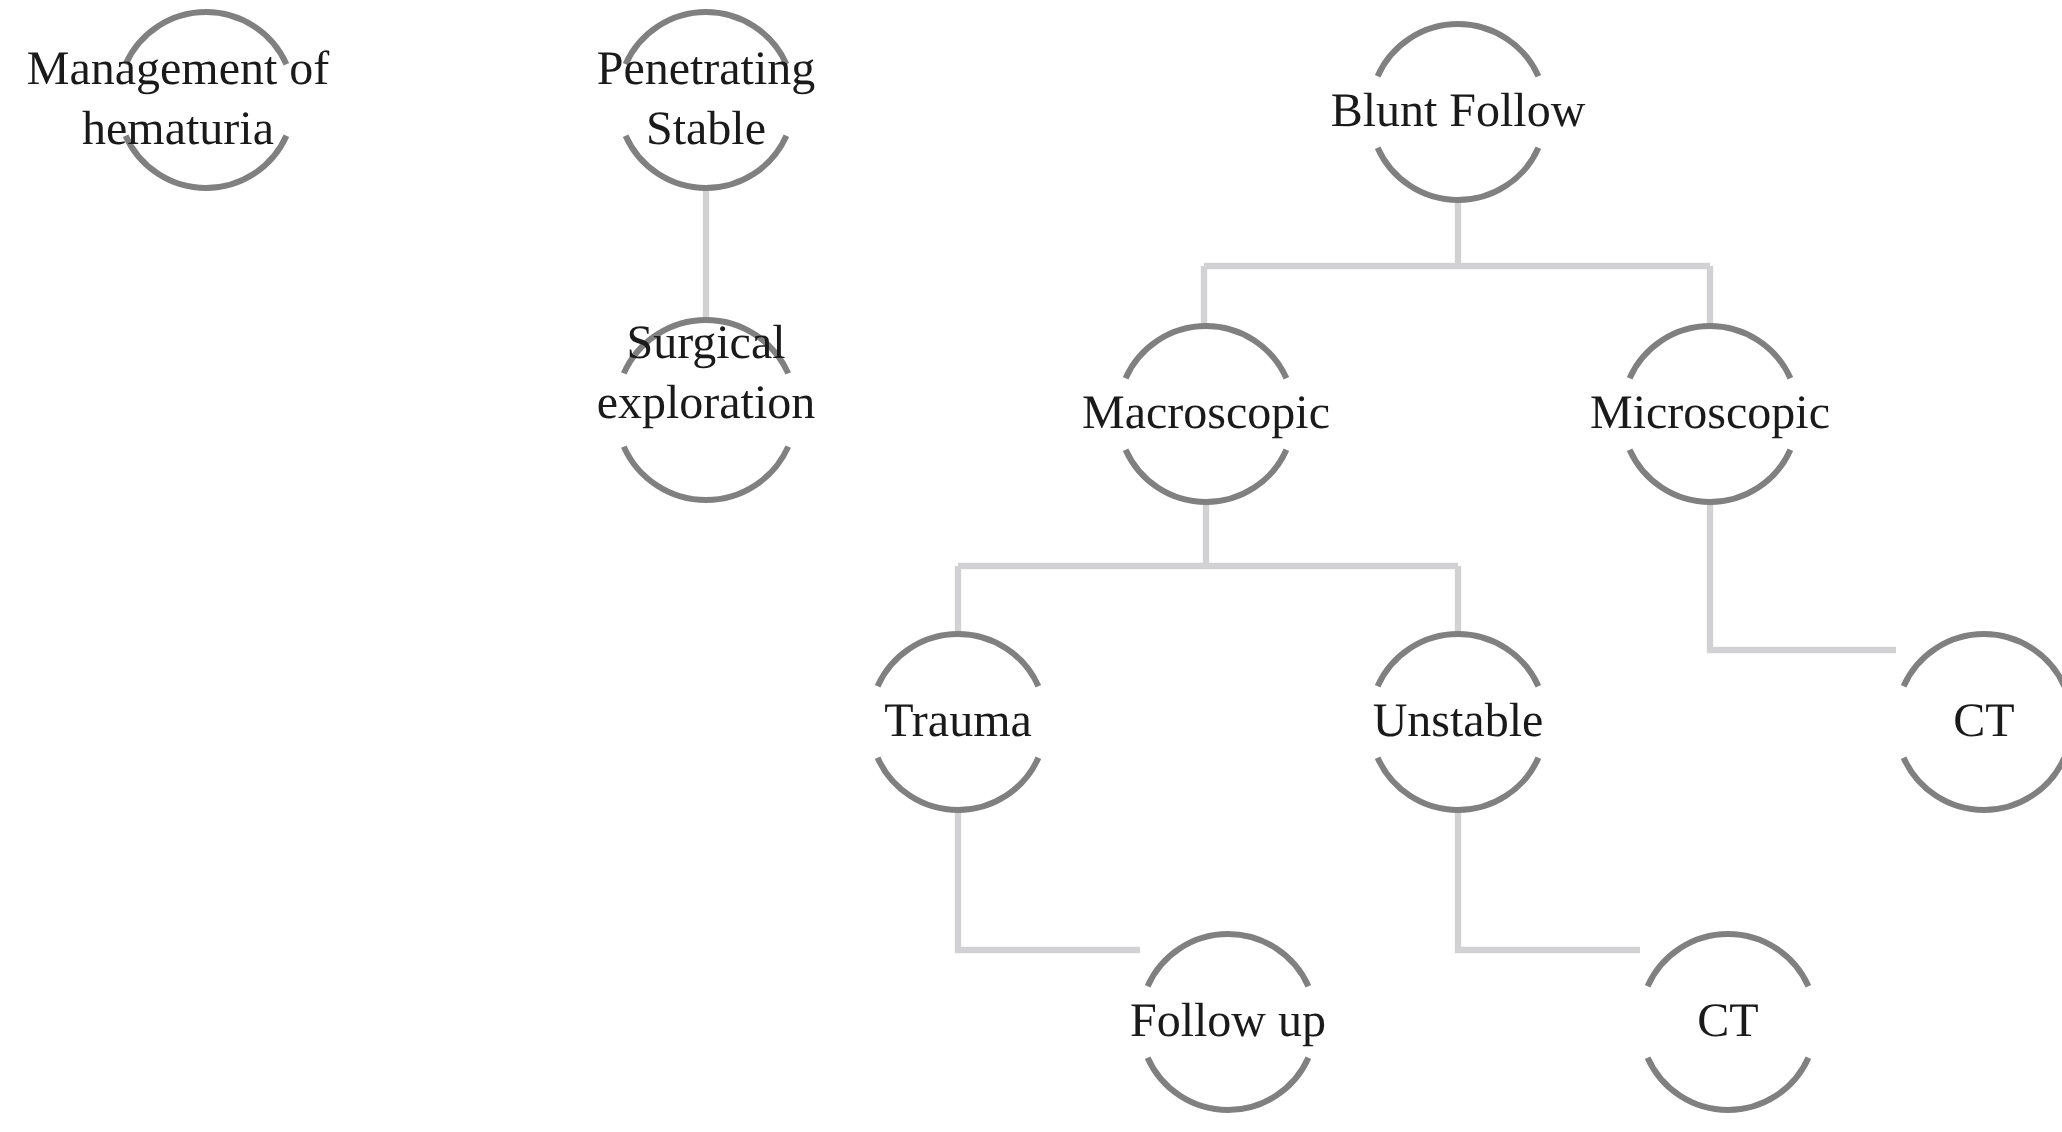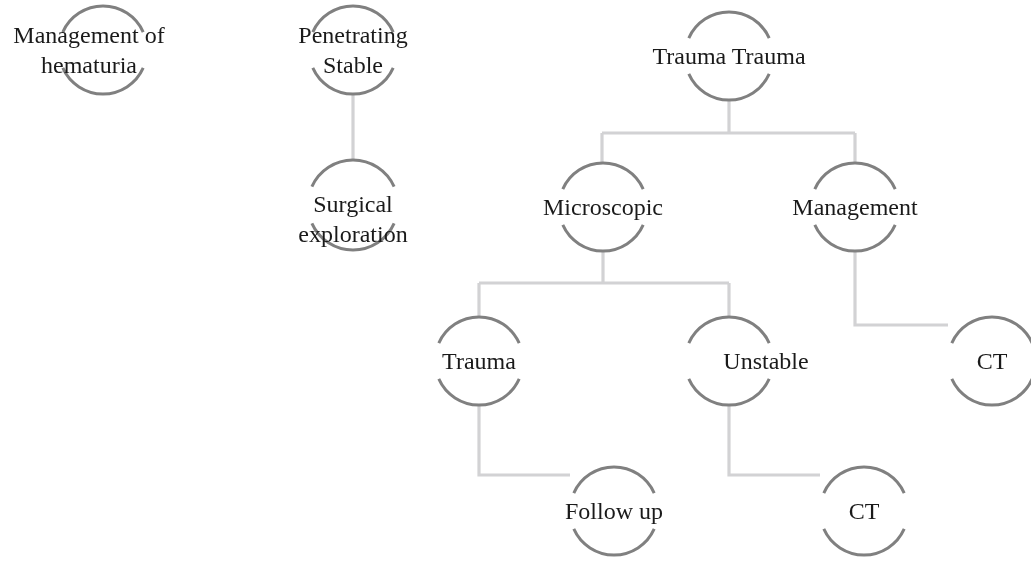--- a/index.html
+++ b/index.html
@@ -113,23 +113,23 @@
         <path class="node-arc" d="M 904.20 528.90 A 44 44 0 0 1 823.80 528.90"></path>
       </g>
     </g>
 </svg>
 
 <div id="label-layer">
     <div class="node-label" style="left: 89px; top: 50px;">Management of
 hematuria</div>
     <div class="node-label" style="left: 353px; top: 50px;">Penetrating
 Stable</div>
-    <div class="node-label" style="left: 353px; top: 219px; font-family: Liberation Serif, serif;">Surgical
+    <div class="node-label" style="left: 353px; top: 187px; font-family: Liberation Serif, serif;">Surgical
 exploration</div>
-    <div class="node-label" style="left: 729px; top: 56px;">Trauma Trauma</div>
-    <div class="node-label" style="left: 603px; top: 207px;">Microscopic</div>
-    <div class="node-label" style="left: 855px; top: 207px;">Management</div>
+    <div class="node-label" style="left: 729px; top: 56px;">Blunt Follow</div>
+    <div class="node-label" style="left: 603px; top: 207px;">Macroscopic</div>
+    <div class="node-label" style="left: 855px; top: 207px;">Microscopic</div>
     <div class="node-label" style="left: 479px; top: 361px;">Trauma</div>
-    <div class="node-label" style="left: 729px; top: 361px; margin-left: 37px;">Unstable</div>
+    <div class="node-label" style="left: 729px; top: 361px;">Unstable</div>
     <div class="node-label" style="left: 992px; top: 361px;">CT</div>
     <div class="node-label" style="left: 614px; top: 511px; text-align: right;">Follow up</div>
     <div class="node-label" style="left: 864px; top: 511px;">CT</div>
   </div>
 
 </body></html>

